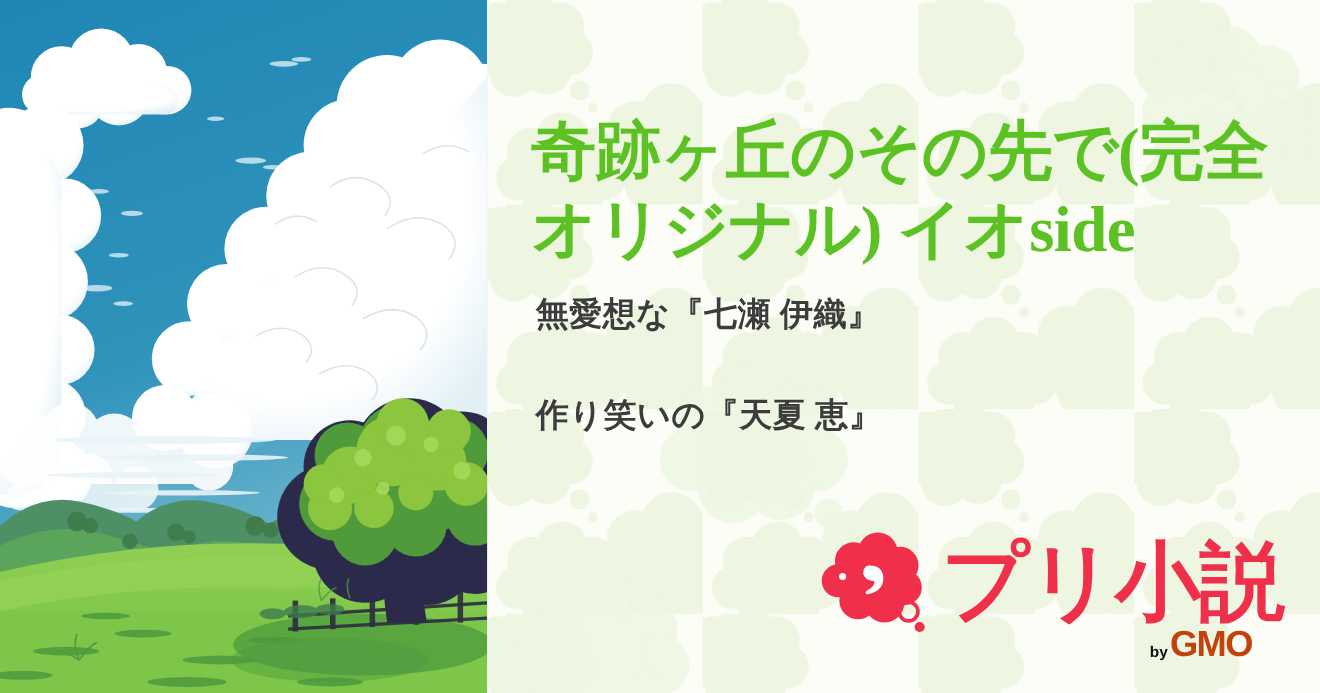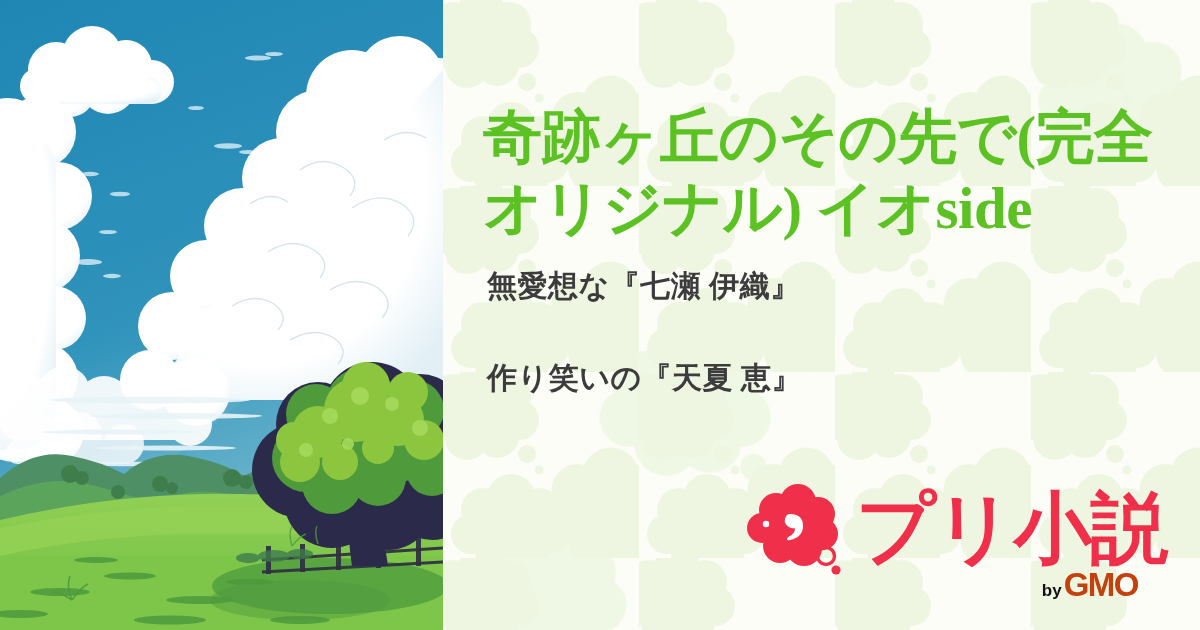--- a/index.html
+++ b/index.html
@@ -118,21 +118,21 @@
     right: 28px;
     top: 108px;
     display: flex;
     align-items: flex-end;
     gap: 2px;
   }
   .logo-by-by {
     color: #111111;
     font-family: "Liberation Sans", "DejaVu Sans", sans-serif;
     font-weight: 700;
-    font-size: 17px;
+    font-size: 14px;
     line-height: 1;
     padding-bottom: 2px;
   }
   .logo-by-gmo {
     color: #c2410c;
     font-family: "Liberation Sans", "DejaVu Sans", sans-serif;
     font-weight: 700;
     font-size: 33px;
     line-height: 1;
     letter-spacing: -1.5px;

